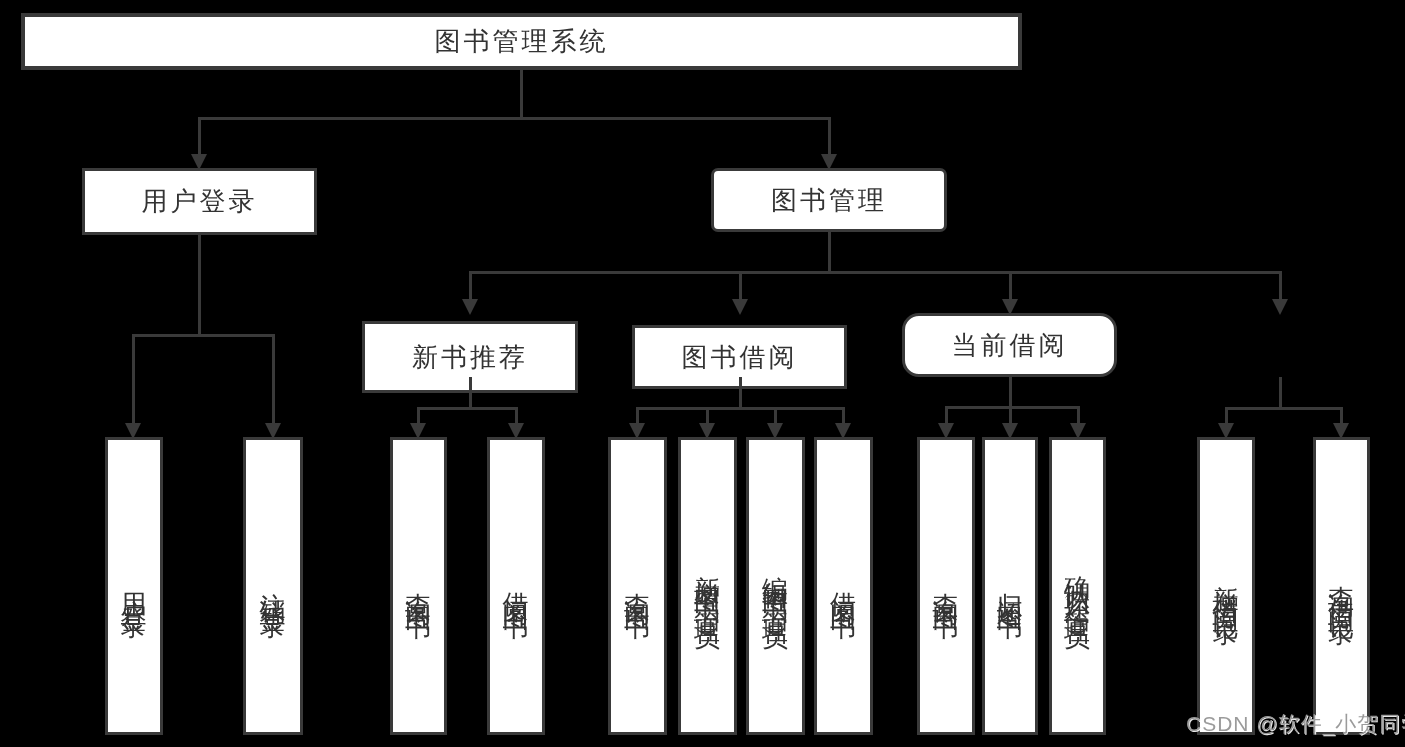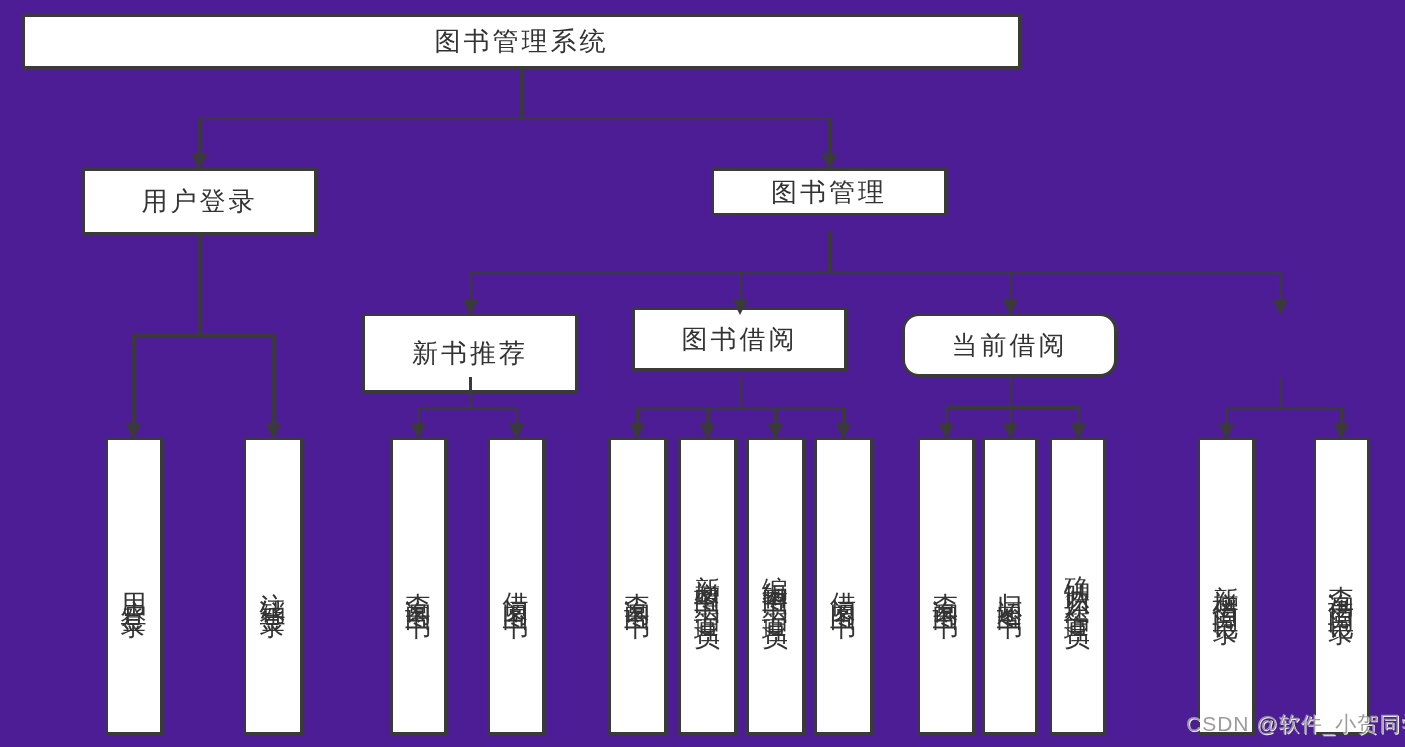--- a/index.html
+++ b/index.html
@@ -1,17 +1,17 @@
 <!DOCTYPE html>
 <html><head>
 <meta charset="utf-8">
 <style>
   html,body{margin:0;padding:0;background:#ffffff;}
   #canvas{
-    position:relative;width:1405px;height:747px;background:#4c1d95;overflow:hidden;
+    position:relative;width:1405px;height:747px;background:#000000;overflow:hidden;
     font-family:"Liberation Sans","DejaVu Sans",sans-serif;
   }
   .box{
     position:absolute;box-sizing:border-box;border:3px solid #3a3a3a;background:#ffffff;
     display:flex;align-items:center;justify-content:center;color:#333333;
   }
   .hbox span{font-size:26px;letter-spacing:3px;white-space:nowrap;}
   .vbox span{
     writing-mode:vertical-rl;text-orientation:mixed;
     font-size:26px;letter-spacing:7px;line-height:1;white-space:nowrap;
@@ -32,28 +32,28 @@
 
 <div id="canvas">
 
   <div class="box hbox" style="left:21px;top:13px;width:1001px;height:57px;border-width:4px;">
     <span>图书管理系统</span>
   </div>
 
   <div class="box hbox" style="left:82px;top:168px;width:235px;height:67px;">
     <span>用户登录</span>
   </div>
-  <div class="box hbox" style="left:711px;top:168px;width:236px;height:48px;">
+  <div class="box hbox" style="left:711px;top:168px;width:236px;height:64px;border-radius:7px;">
     <span>图书管理</span>
   </div>
 
-  <div class="box hbox" style="left:362px;top:313px;width:216px;height:80px;">
+  <div class="box hbox" style="left:362px;top:321px;width:216px;height:72px;">
     <span>新书推荐</span>
   </div>
-  <div class="box hbox" style="left:632px;top:307px;width:215px;height:64px;">
+  <div class="box hbox" style="left:632px;top:325px;width:215px;height:64px;">
     <span>图书借阅</span>
   </div>
   <div class="box hbox" style="left:902px;top:313px;width:215px;height:64px;border-radius:17px;">
     <span>当前借阅</span>
   </div>
 
   <div class="box vbox" style="left:105px;top:437px;width:58px;height:298px;">
     <span>用户登录</span>
   </div>
   <div class="box vbox" style="left:243px;top:437px;width:60px;height:298px;">

